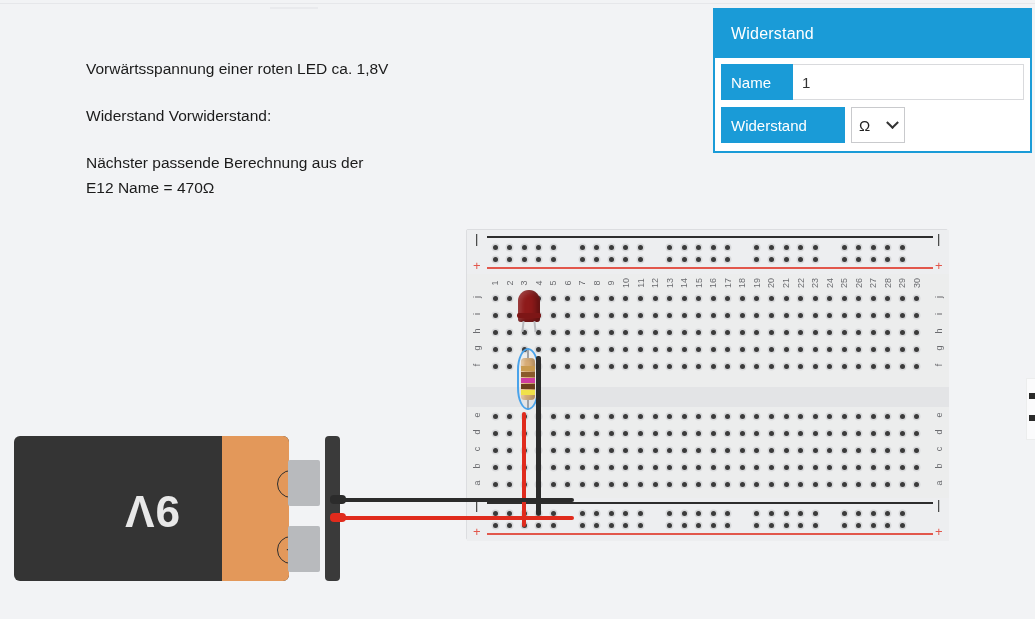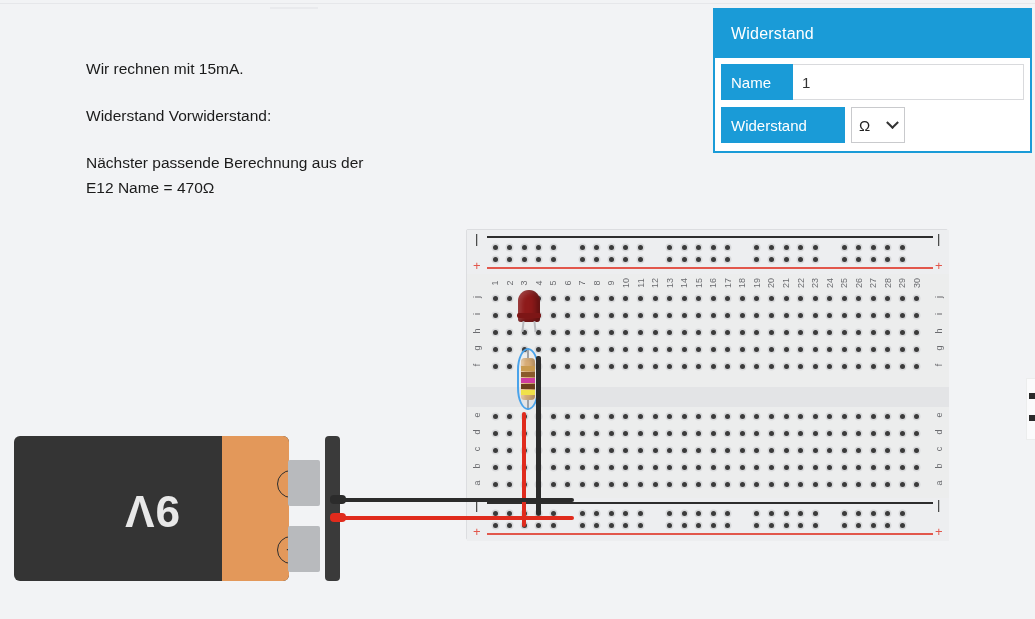--- a/index.html
+++ b/index.html
@@ -120,21 +120,21 @@
 </head>
 <body>
 
 <div id="stage">
 
   <div class="top-rule"></div>
   <div class="top-rule2"></div>
 
   <div class="notes">
     <div class="para">
-      <div class="line">Wir rechnen mit 15mA.</div>
+      <div class="line">Vorwärtsspannung einer roten LED ca. 1,8V</div>
     </div>
     <div class="para">
       <div class="line">Widerstand Vorwiderstand:</div>
     </div>
     <div class="para">
       <div class="line">Nächster passende Berechnung aus der</div>
       <div class="line">E12 Name = 470Ω</div>
     </div>
   </div>
 

